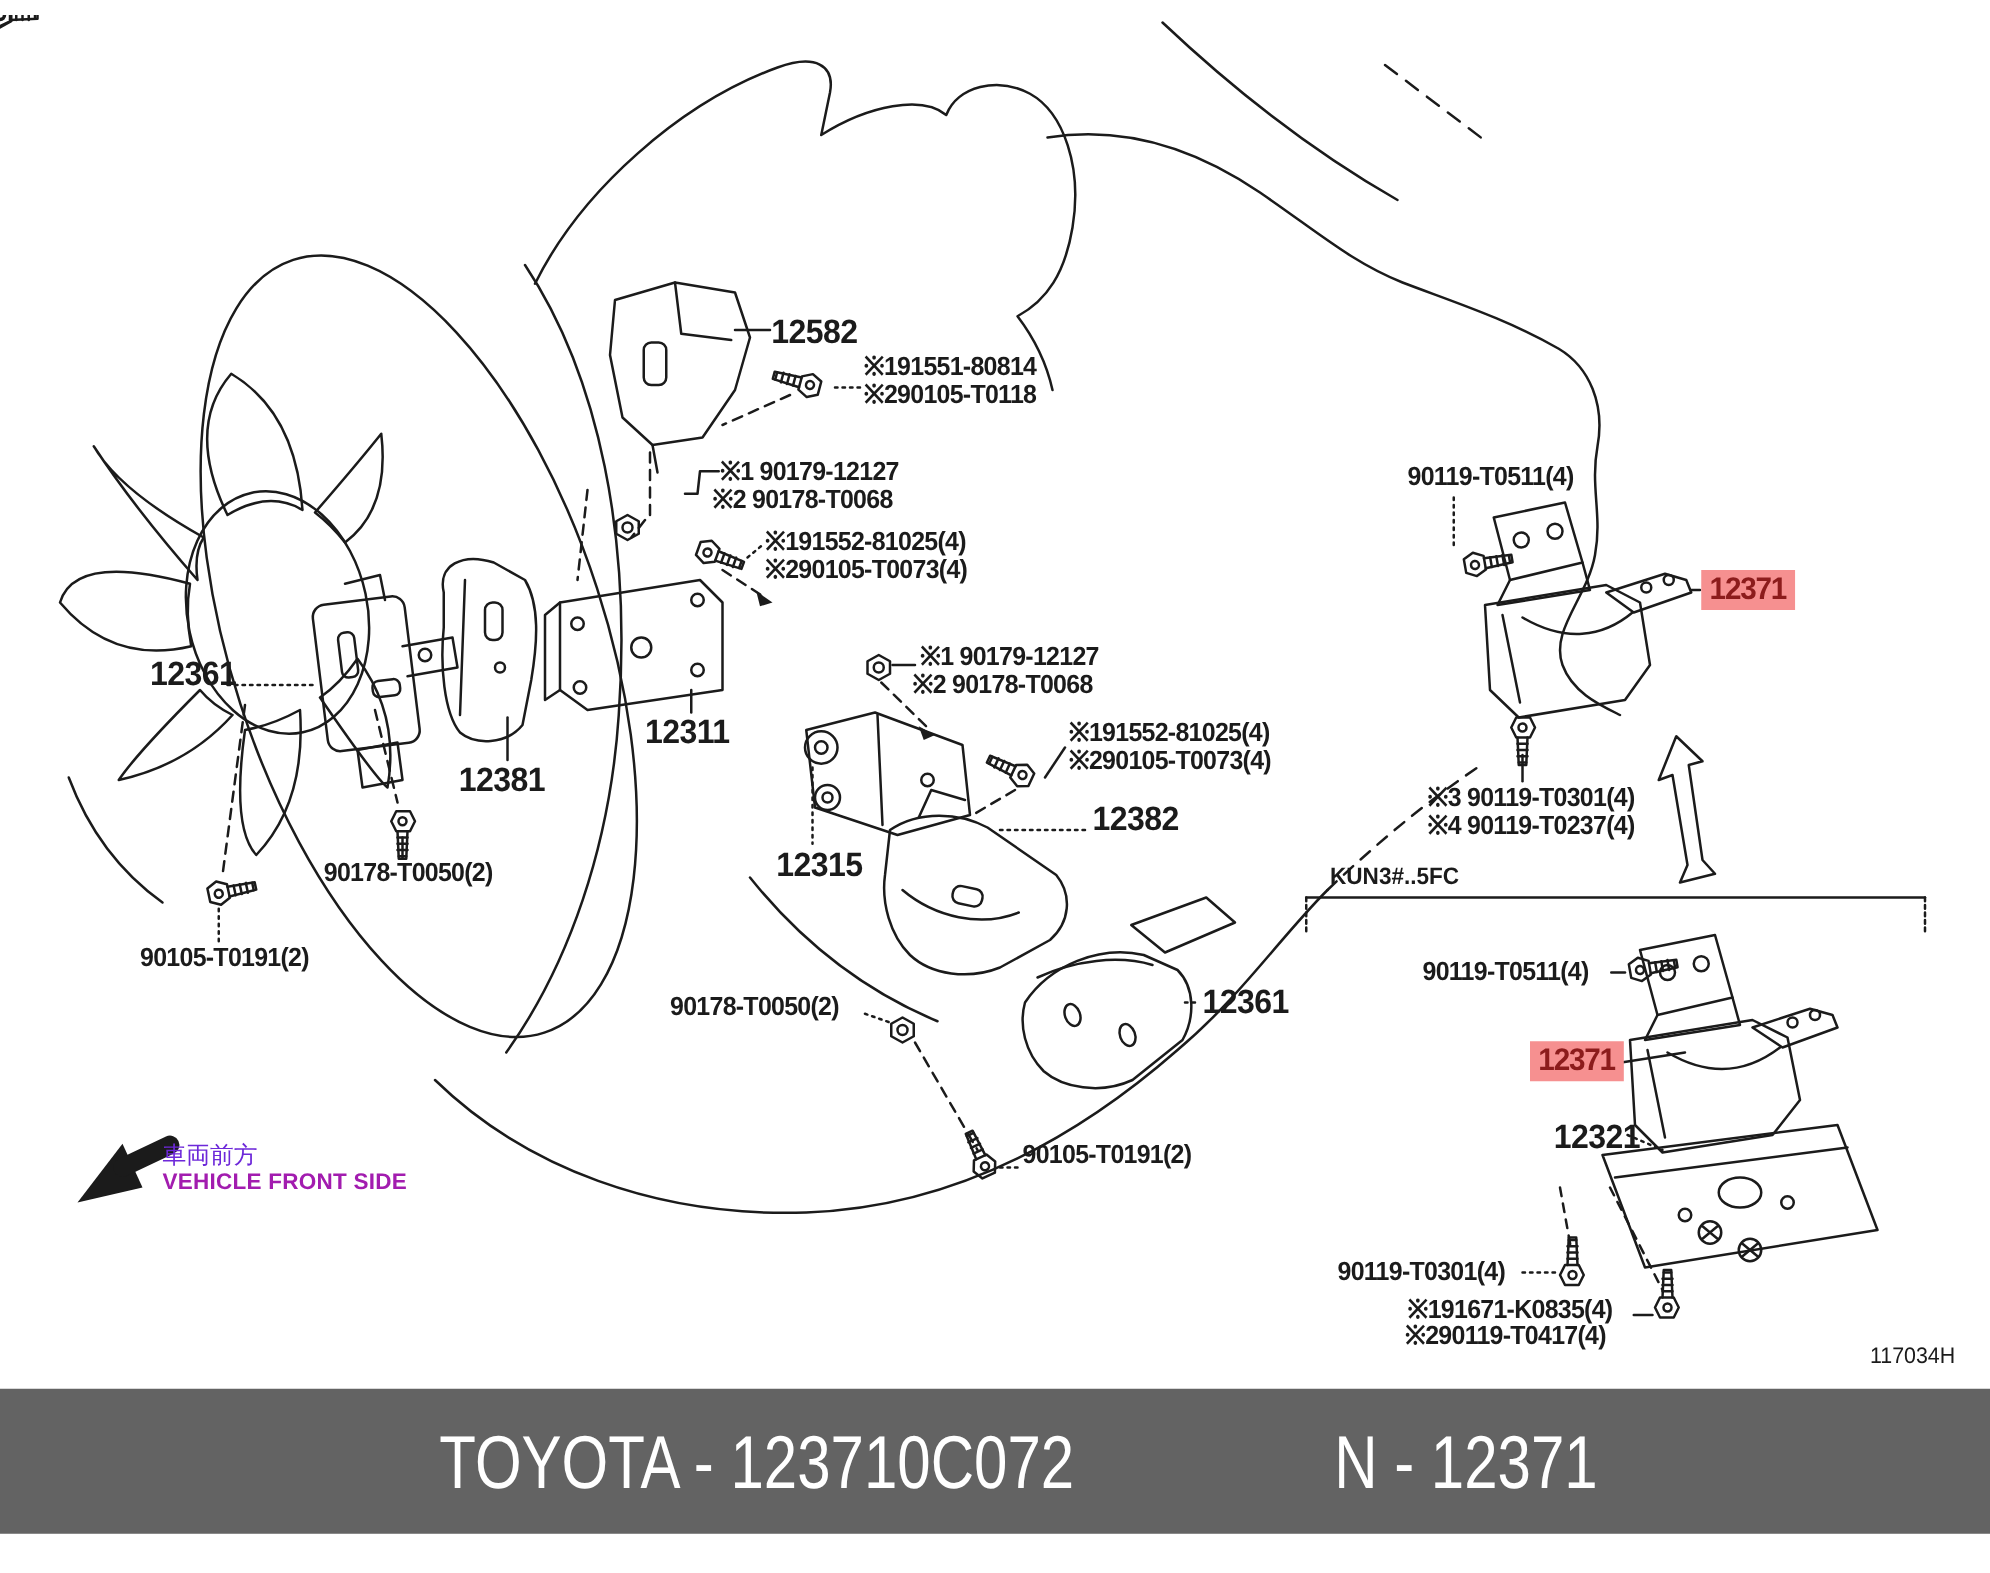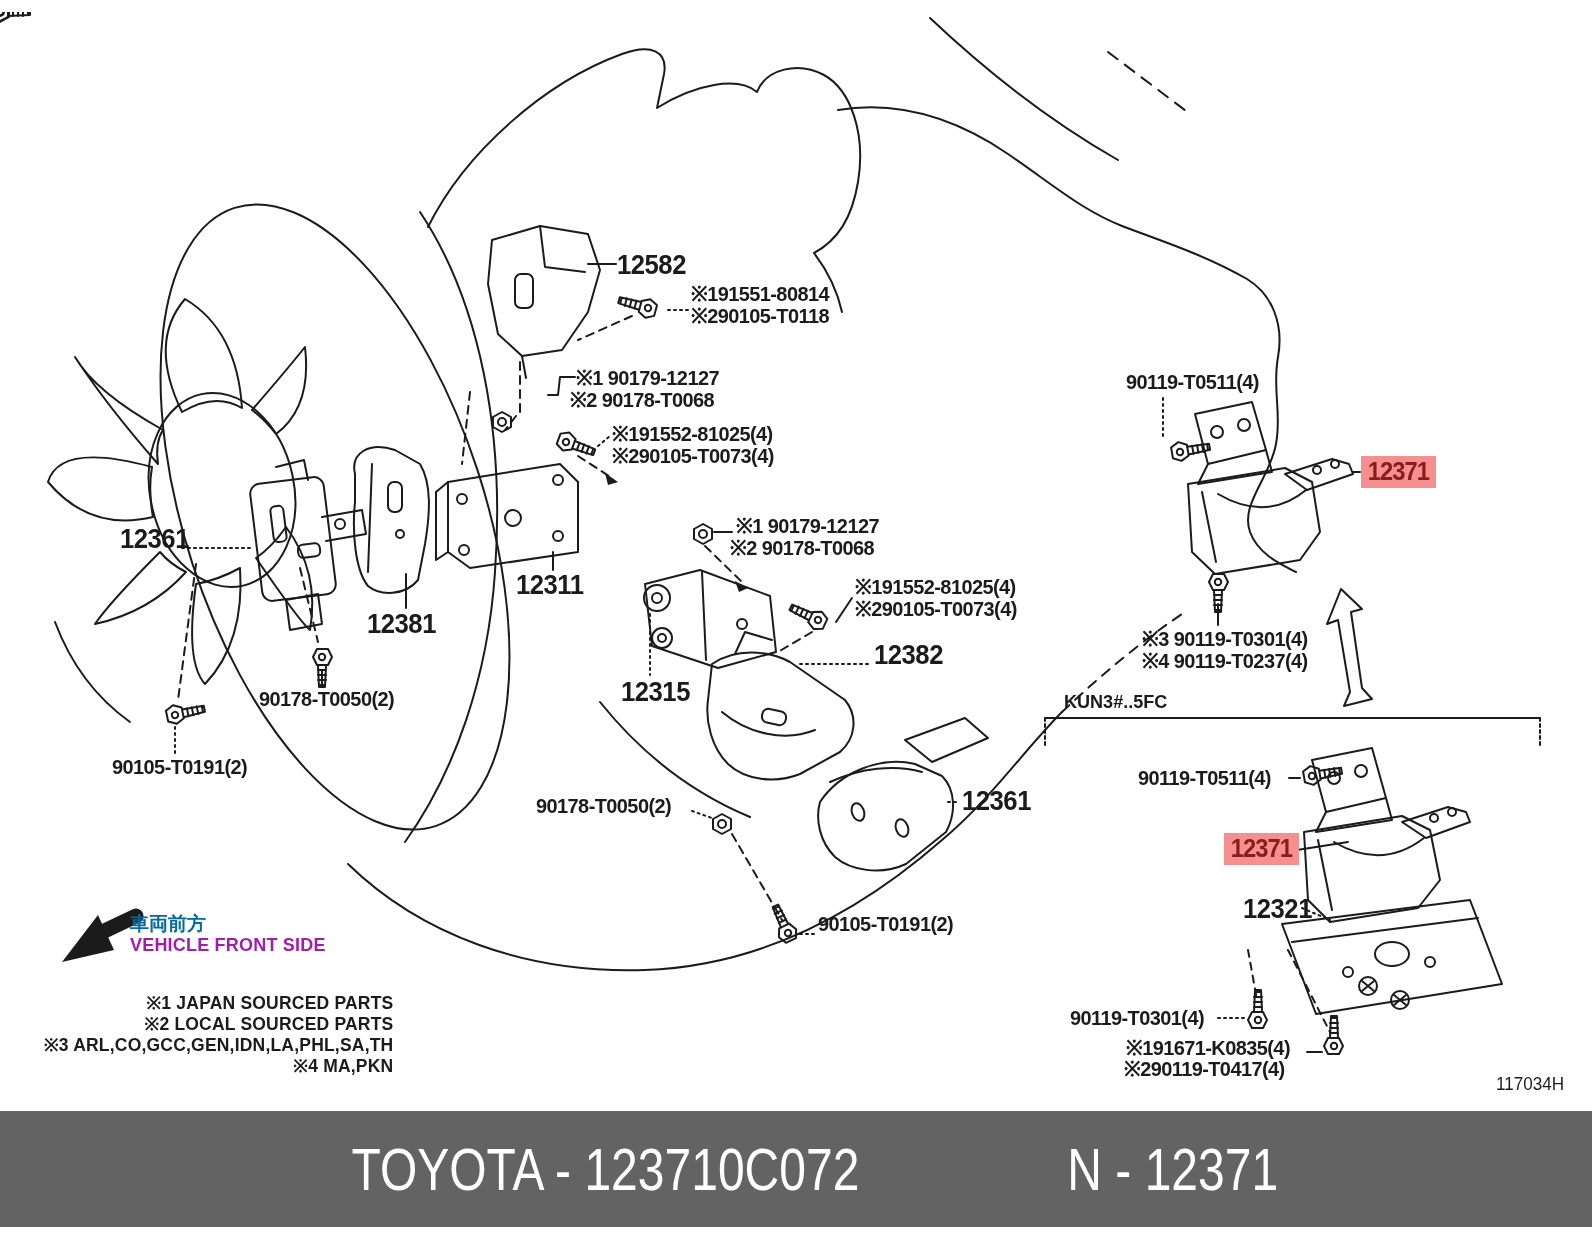--- a/index.html
+++ b/index.html
@@ -14,21 +14,21 @@
     color:#1b1b1b;letter-spacing:-0.6px;white-space:nowrap;
     transform:scaleX(0.95);transform-origin:left top;
   }
   .lbl.big{font-size:27px;letter-spacing:-0.5px;}
   .lbl.hl{
     background:var(--hl-bg);color:var(--hl-tx);
     font-size:25px;padding:3px 7px 4px;letter-spacing:-1px;
   }
   .lbl.plain{font-weight:normal;font-size:18px;letter-spacing:0;}
   .lbl.kun{font-size:19px;letter-spacing:0;}
-  .front-jp{position:absolute;left:130px;top:899px;font-weight:bold;font-size:19px;color:#0369a1;}
+  .front-jp{position:absolute;left:130px;top:899px;font-weight:normal;font-size:19px;color:#6d28d9;}
   .front-en{position:absolute;left:130px;top:923px;font-weight:bold;font-size:18px;color:#a21caf;letter-spacing:0.2px;}
   .notes{position:absolute;left:44px;top:981px;font-weight:bold;font-size:17.5px;color:#1b1b1b;line-height:21px;letter-spacing:0.2px;}
   .footer{
     position:absolute;left:0;top:1099px;width:1592px;height:116px;
     background:var(--ft-bg);display:flex;align-items:center;justify-content:center;gap:118px;
   }
   .footer .ft{
     color:var(--ft-tx);font-size:60px;font-weight:normal;
     transform:scaleX(0.80);transform-origin:center;white-space:nowrap;
   }
@@ -270,24 +270,18 @@
   <div class="lbl hl" style="left:1224px;top:821px">12371</div>
   <div class="lbl big" style="left:1243px;top:884px">12321</div>
   <div class="lbl" style="left:1070px;top:995px">90119-T0301(4)</div>
   <div class="lbl" style="left:1126px;top:1025px">※191671-K0835(4)</div>
   <div class="lbl" style="left:1124px;top:1046px">※290119-T0417(4)</div>
   <div class="lbl plain" style="left:1496px;top:1063px">117034H</div>
 
   <div class="front-jp">車両前方</div>
   <div class="front-en">VEHICLE FRONT SIDE</div>
 
-  <div class="notes">
-    <div>※1 JAPAN SOURCED PARTS</div>
-    <div>※2 LOCAL SOURCED PARTS</div>
-    <div>※3 ARL,CO,GCC,GEN,IDN,LA,PHL,SA,TH</div>
-    <div>※4 MA,PKN</div>
-  </div>
 
   <div class="footer">
     <div class="ft">TOYOTA - 123710C072</div>
     <div class="ft">N - 12371</div>
   </div>
 </div>
 
 </body></html>

